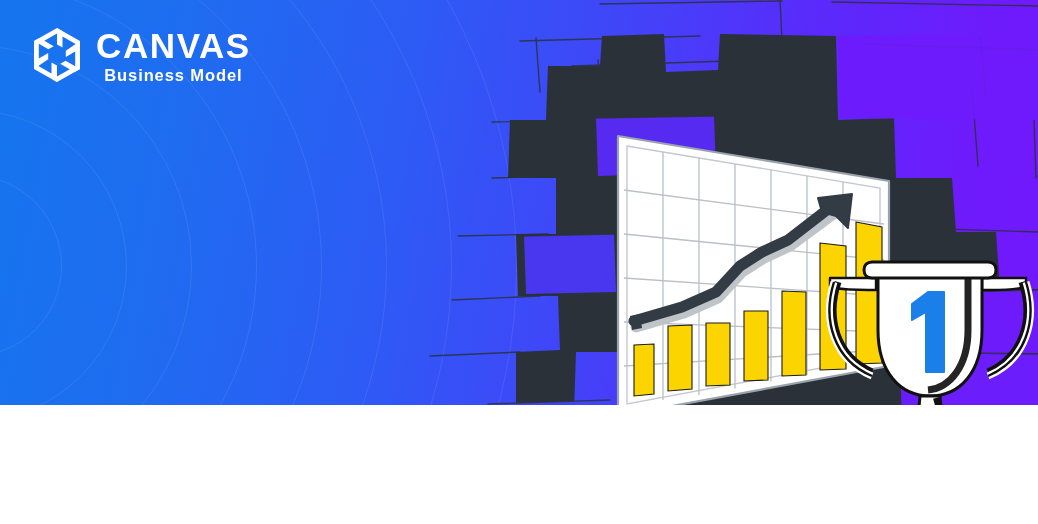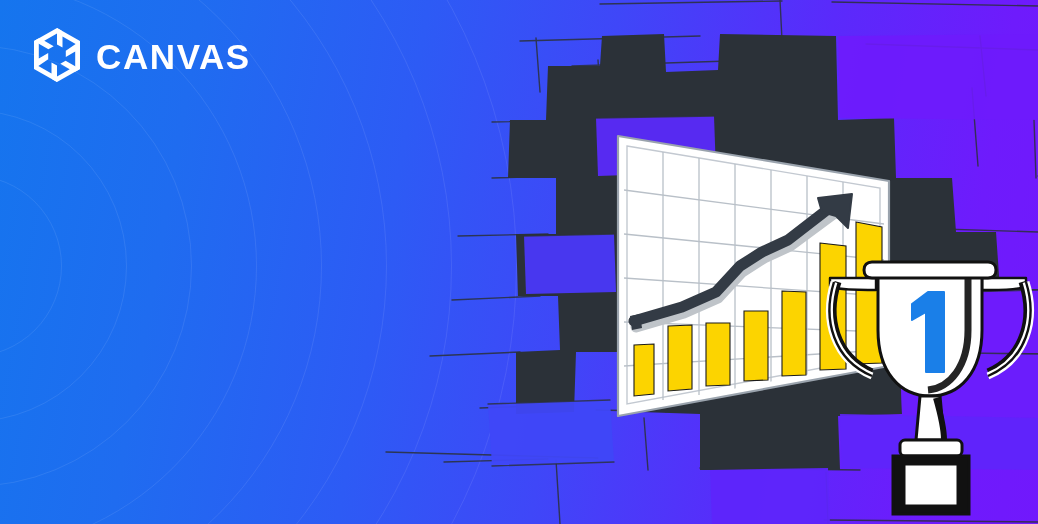--- a/index.html
+++ b/index.html
@@ -1,20 +1,20 @@
 <!DOCTYPE html>
 <html><head>
 <meta charset="utf-8">
 <style>
   html,body{margin:0;padding:0;background:#fff;}
   body{font-family:"Liberation Sans","DejaVu Sans",sans-serif;}
 
   #banner{
     position:relative;
-    width:1038px;height:524px;
+    width:1038px;height:405px;
     overflow:hidden;
     background:linear-gradient(100deg,#1575EE 0%,#1F6CF0 18%,#2D5BF5 38%,#3F47F8 55%,#5A2AFB 74%,#6E1BFC 90%,#7118FC 100%);
     text-align:center;
   }
 
   
   .rings{position:absolute;left:0;top:0;width:720px;height:524px;overflow:hidden;pointer-events:none;}
   .ring{
     position:absolute;border-radius:50%;
     border:1.5px solid rgba(255,255,255,.085);
@@ -153,20 +153,21 @@
           <path d="M49 15 L49 43 L44.2 45.8 L44.2 25.6 L34.8 31 L34.8 24.8 Z"></path>
           <path d="M49 43 L26 56 L21.2 53.2 L38.7 43.2 L29.3 37.8 L34.6 34.7 Z"></path>
           <path d="M26 56 L3 43 L3 37.4 L20.5 47.5 L20.5 36.5 L26 39.6 Z"></path>
           <path d="M3 43 L3 15 L7.8 12.2 L7.8 32.4 L17.2 27 L17.2 33.2 Z"></path>
           <path d="M3 15 L26 2 L30.8 4.8 L13.3 14.8 L22.7 20.2 L17.4 23.3 Z"></path>
         </g>
       </svg>
     </span>
     <span class="wordmark">
       <span class="brand">CANVAS</span>
+      <span class="tagline">Business Model</span>
     </span>
   </div>
 
 
   <div id="illustration">
     <svg viewBox="0 0 1038 524" xmlns="http://www.w3.org/2000/svg">
       <defs>
         <clipPath id="boardClip">
           <path d="M622 141 L884 184 L884 360 L622 410 Z"></path>
         </clipPath>

